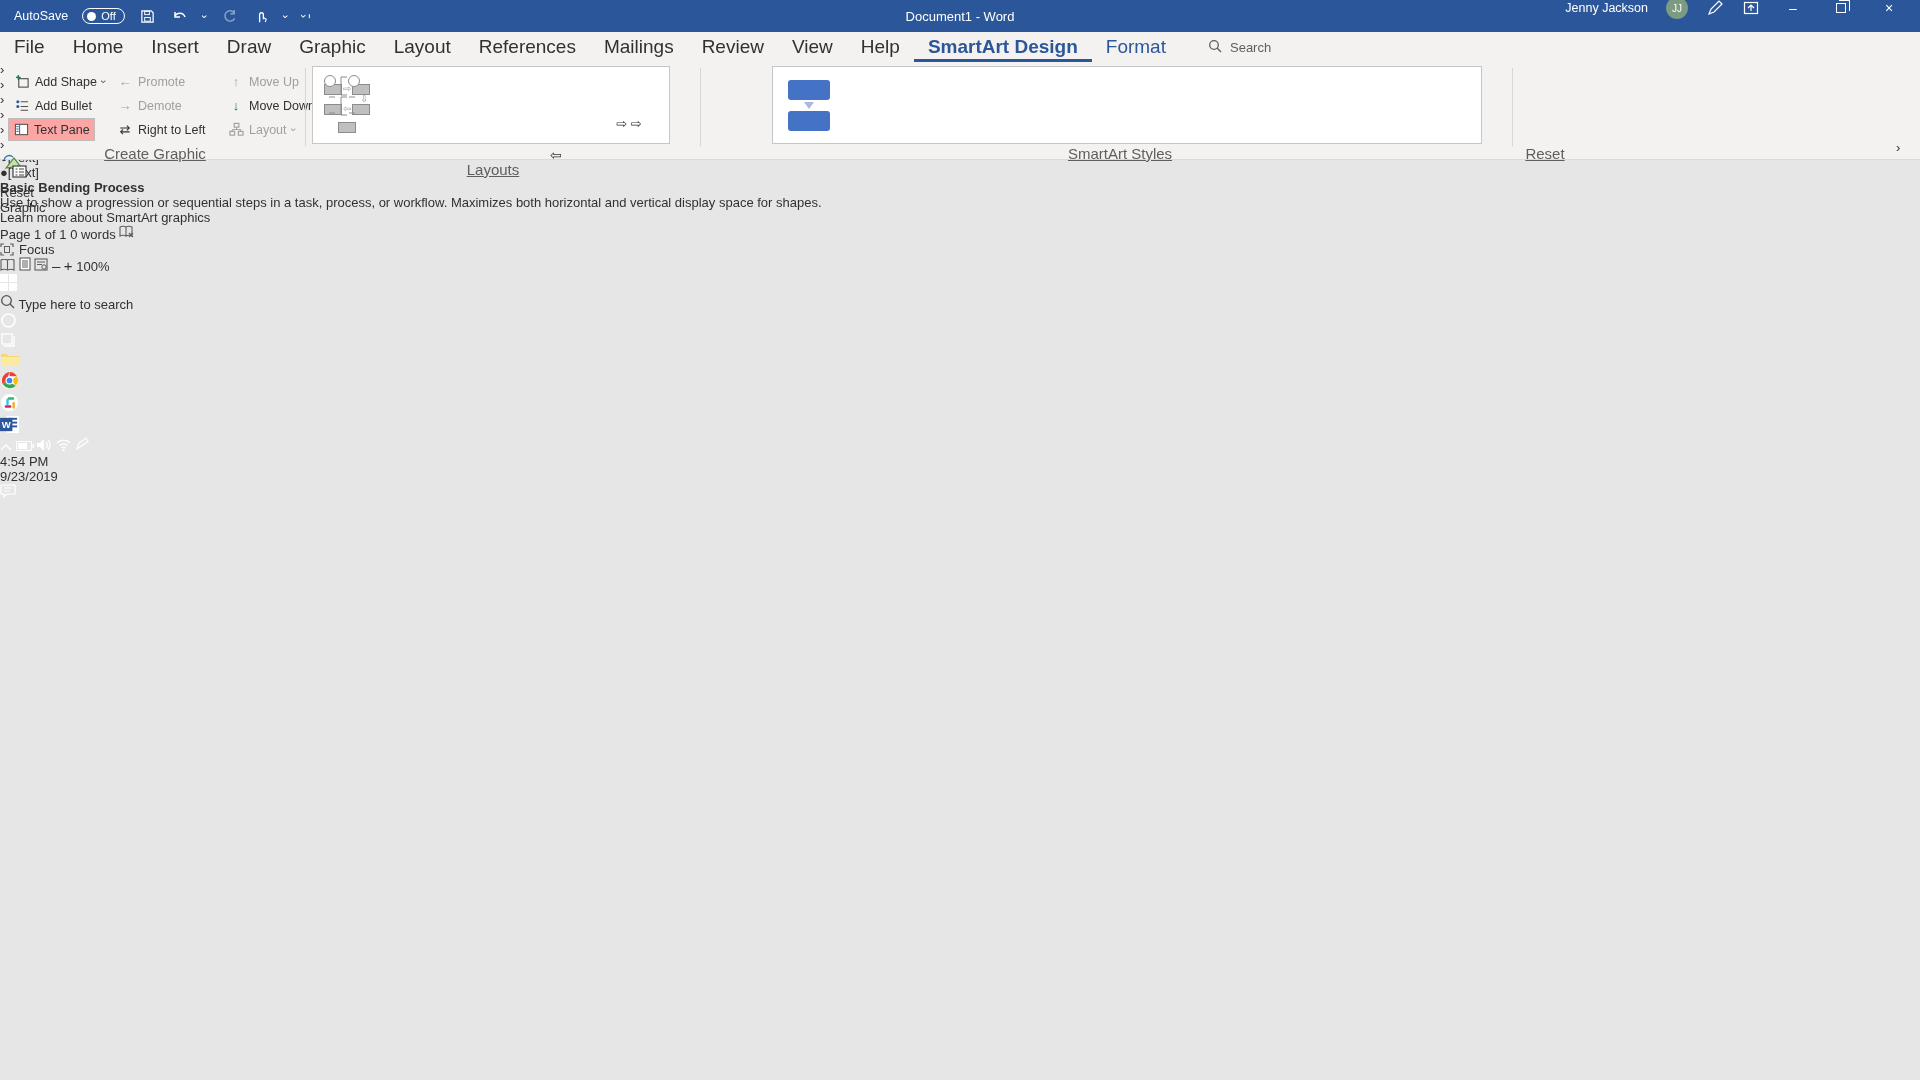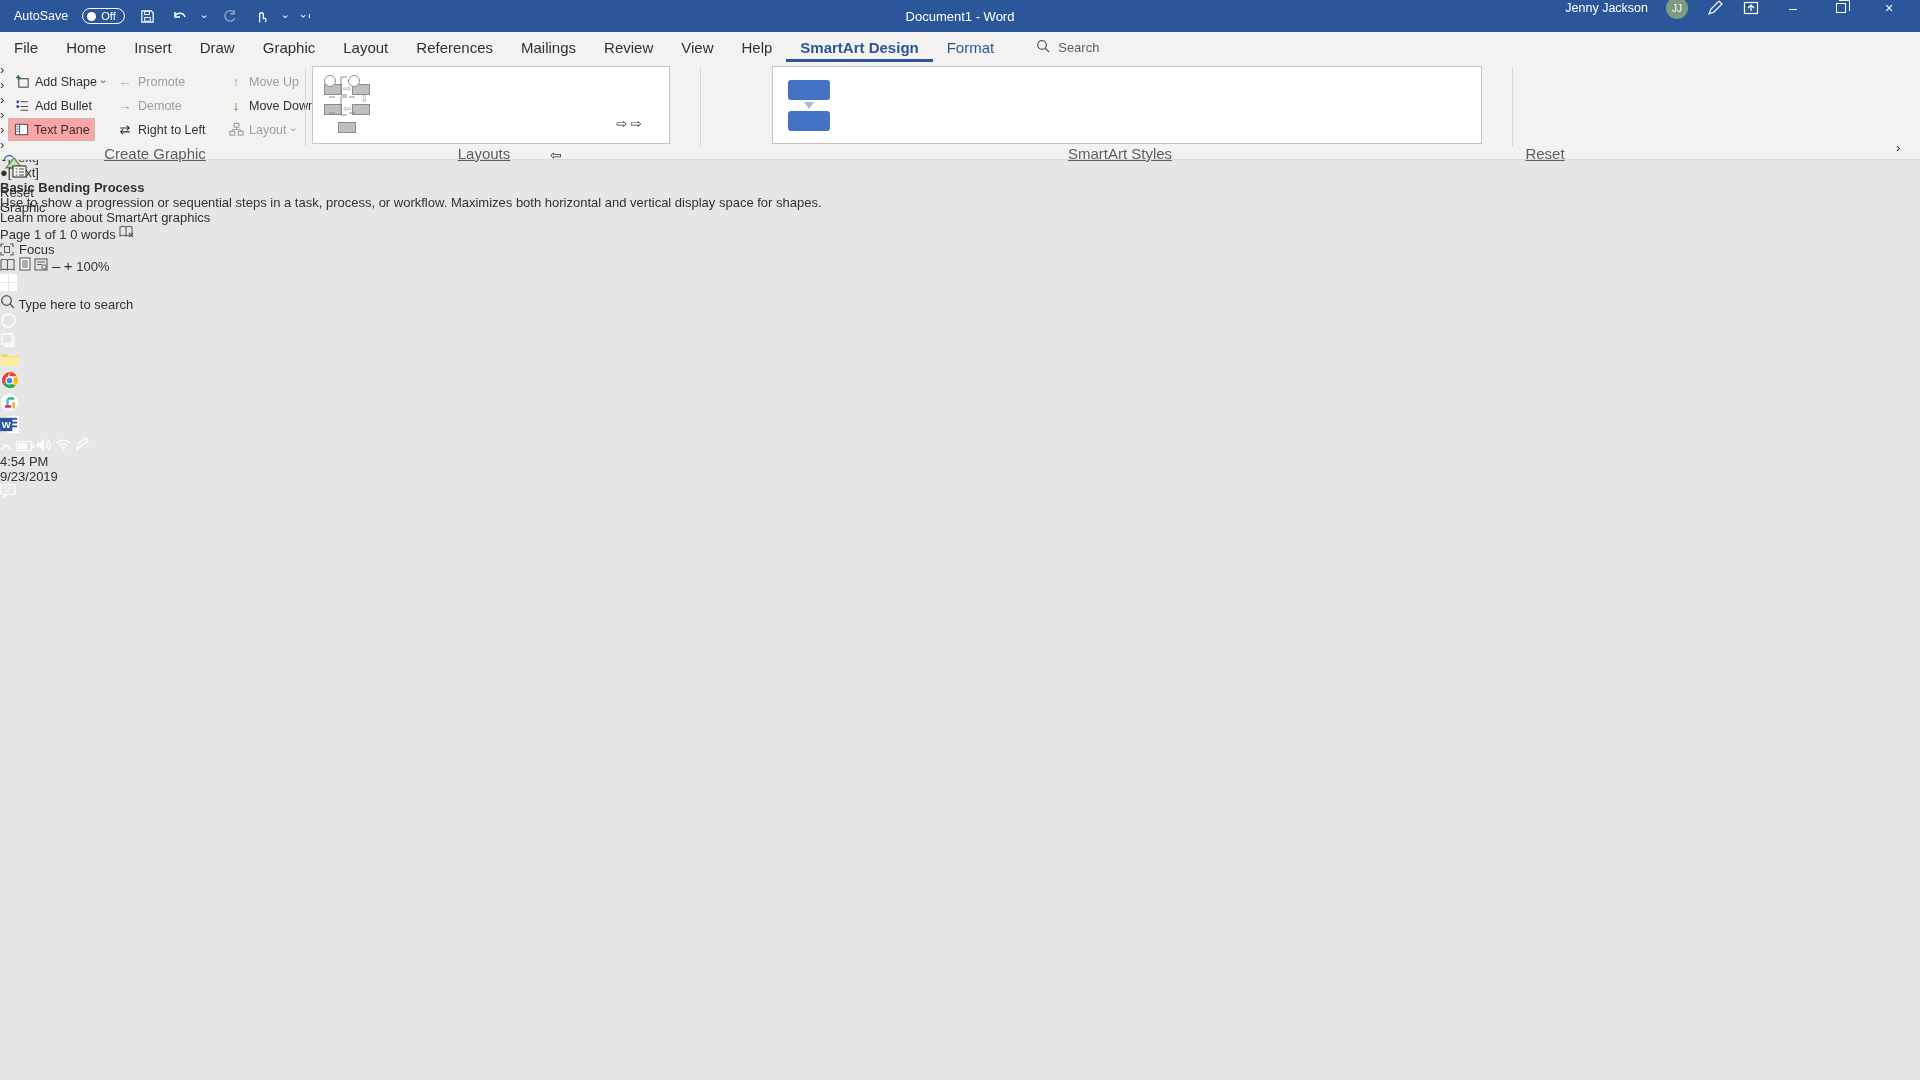--- a/index.html
+++ b/index.html
@@ -18,21 +18,21 @@
   .chev-s { display:inline-block; transform:rotate(90deg); font-size:11px; line-height:1; }
   .doc-title { position:absolute; left:0; right:0; text-align:center; font-size:13px; pointer-events:none; }
   .tb-right { position:absolute; right:0; top:0; height:16px; display:flex; align-items:center; gap:18px; padding-right:16px; font-size:12.5px; }
   .avatar { width:22px; height:22px; border-radius:50%; background:#7c9b80; color:#fff; font-size:10px; display:flex; align-items:center; justify-content:center; }
   .winbtn { width:30px; height:32px; display:flex; align-items:center; justify-content:center; font-size:14px; }
   .restore-glyph { width:10px; height:10px; border:1px solid #fff; position:relative; }
   .restore-glyph:before { content:""; position:absolute; left:2px; top:-4px; width:10px; height:10px; border:1px solid #fff; border-bottom:none; border-left:none; }
 
   
   .tabrow { position:absolute; left:0; top:32px; width:1920px; height:30px; background:#f3f2f1; display:flex; align-items:center; }
-  .tab { padding:0 14px; height:30px; display:flex; align-items:center; font-size:15px; color:#323130; }
+  .tab { padding:0 14px; height:30px; display:flex; align-items:center; font-size:19px; color:#323130; }
   .tab.ctx { color:#2b579a; }
   .tab.active { color:#2b579a; font-weight:bold; border-bottom:3px solid #2b579a; padding-top:3px; }
   .tab-search { display:flex; align-items:center; gap:8px; color:#605e5c; margin-left:28px; }
   .tr-right { position:absolute; right:10px; top:32px; height:30px; display:flex; align-items:center; gap:8px; }
   .trbtn { display:flex; align-items:center; gap:6px; color:#a8a6a4; font-size:13px; padding:3px 12px; border:1px solid #e3e1df; background:#faf9f8; }
 
   
   .ribbon { position:absolute; left:0; top:62px; width:1920px; height:98px; background:#f3f2f1; border-bottom:1px solid #dcdad8; }
   .rgroup-label { position:absolute; top:83px; font-size:15px; color:#605e5c; text-align:center;text-decoration:underline; }
   .vsep { position:absolute; top:6px; height:78px; width:1px; background:#d8d6d4; }
@@ -365,21 +365,21 @@
         <span class="mArrow" style="left:15px;top:23px;">⇨</span>
         <span class="mArrow" style="left:34px;top:23px;">⇨</span>
       </div>
     </div>
   </div>
   <div class="gscroll" style="left:670px;">
     <div><span class="chev up">›</span></div>
     <div><span class="chev">›</span></div>
     <div><span class="chev morebar">›</span></div>
   </div>
-  <div class="rgroup-label" style="left:384px; width:200px;">Layouts</div>
+  <div class="rgroup-label" style="left:393px; width:200px;margin-top:16px;">Layouts</div>
   <div class="vsep" style="left:700px;"></div>
 
 
   <div class="gallery" style="left:772px; width:710px;">
     <div class="gtile sel">
         <div class="sa-pair">
           <div class="sa-rect"></div>
           <div class="sa-arrow"></div>
           <div class="sa-rect"></div>
         </div>

